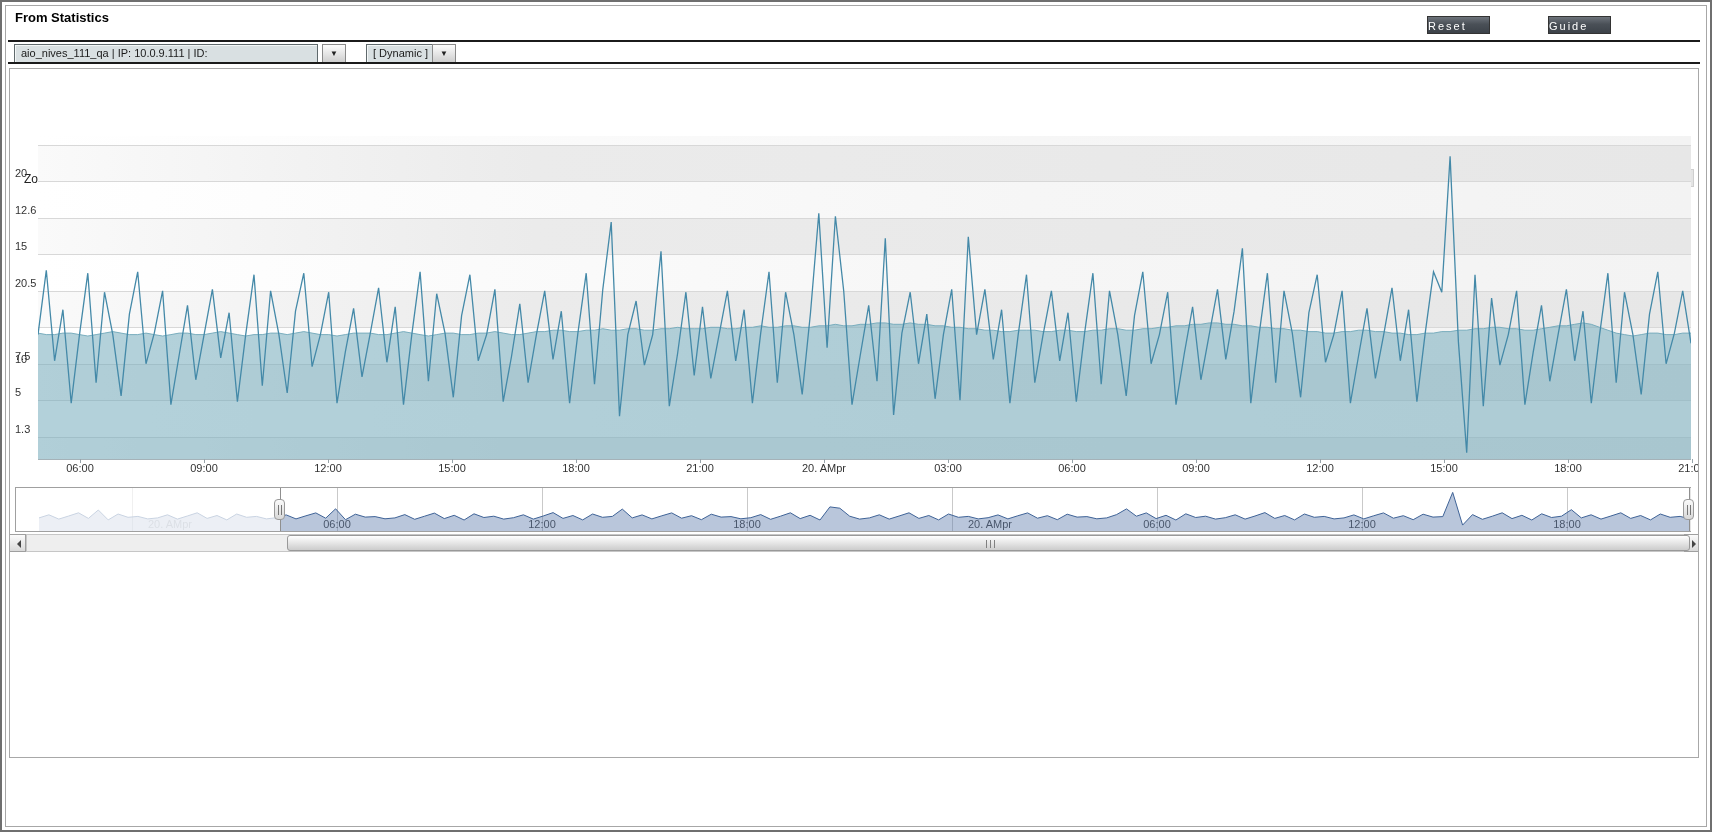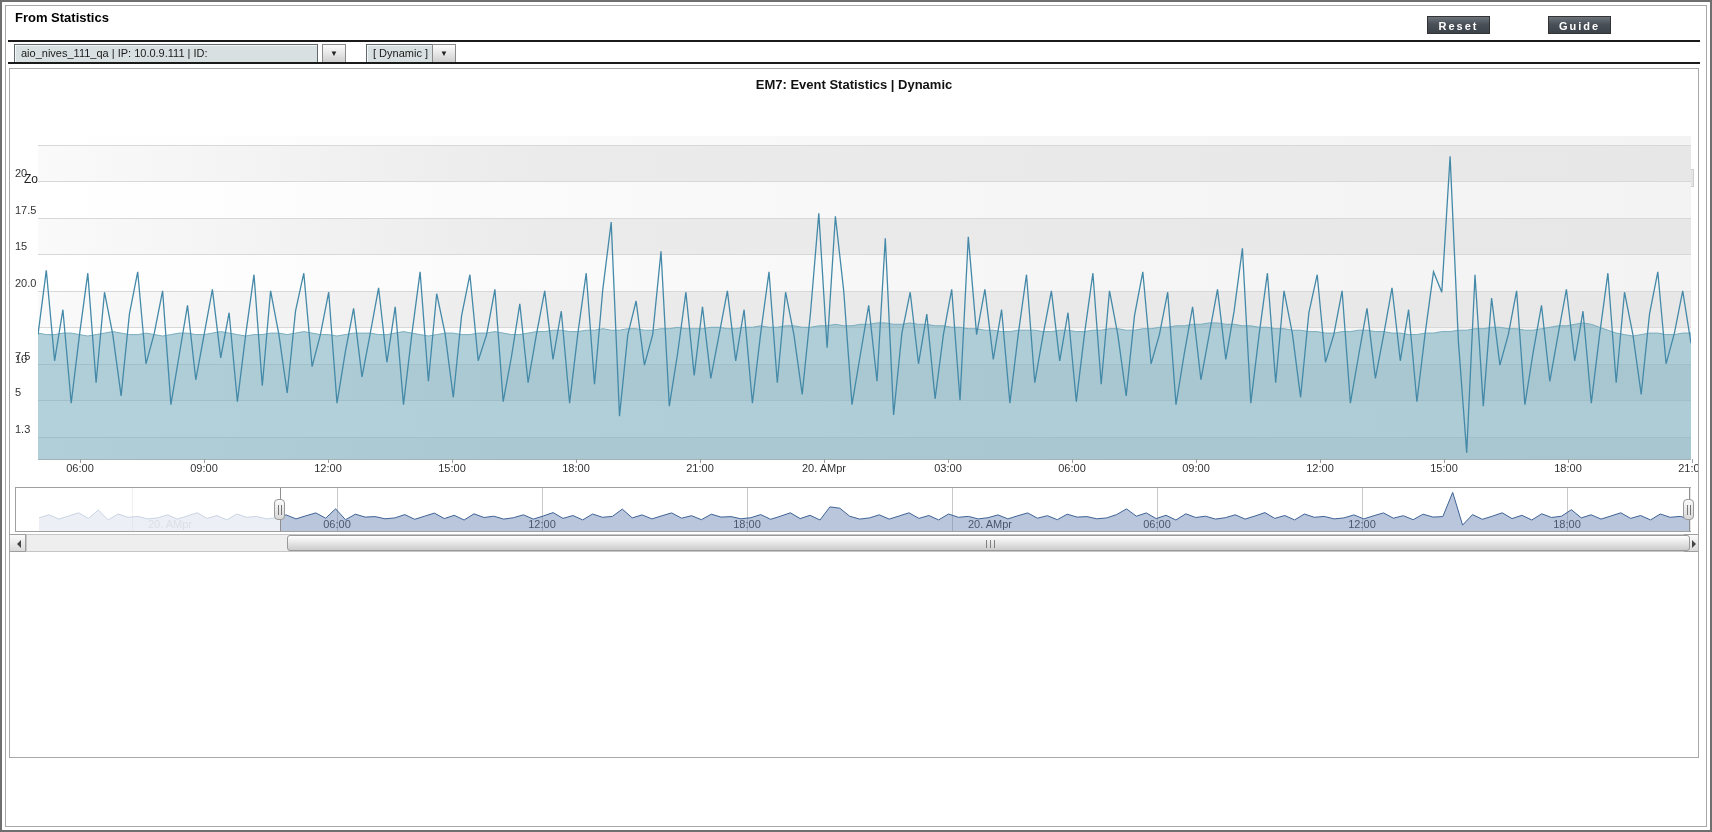--- a/index.html
+++ b/index.html
@@ -8,23 +8,23 @@
     width:1712px; height:832px; position:relative; background:#e8e8e8;
     font-family:"Liberation Sans", sans-serif; overflow:hidden;
   }
   .frame { position:absolute; inset:0; border:2px solid #6f6f6f; background:#fff; }
   .frame-inner { position:absolute; inset:3px; border:1px solid #a7a7a7; background:#fff; }
   .abs { position:absolute; }
 
   
   .titlebar-text { left:15px; top:10px; font-size:13px; font-weight:bold; color:#000; }
   .win-btn {
-    top:16px; height:18px; width:63px; text-align:center;
+    top:16px; height:18px; width:63px; 
     background:linear-gradient(#6d737b 0%, #4a5057 45%, #3c4249 100%);
-    color:#fff; font-size:11px; font-weight:bold; letter-spacing:2px;
+    color:#fff; font-size:11px; font-weight:normal; letter-spacing:2px;
     line-height:18px; border:1px solid #333; cursor:pointer;
   }
   .hline { left:8px; width:1692px; height:2px; background:#1b1b1b; }
 
   
   .selectbox {
     top:44px; height:19px; background:#d9e0e2; border:1px solid #5f696c;
     box-shadow:inset 1px 1px 0 #f4f7f7; font-size:11px; color:#1a1a1a;
     line-height:17px; padding-left:6px; white-space:nowrap; overflow:hidden; cursor:pointer;
   }
@@ -101,21 +101,20 @@
 <div class="abs win-btn" style="left:1548px;">Guide</div>
 <div class="abs hline" style="top:40px;"></div>
 
 <div class="abs selectbox" style="left:14px; width:304px;">aio_nives_111_qa | IP: 10.0.9.111 | ID:</div>
 <div class="abs drop-btn" style="left:322px;">▼</div>
 <div class="abs selectbox" style="left:366px; width:74px;">[ Dynamic ]</div>
 <div class="abs drop-btn" style="left:432px;">▼</div>
 <div class="abs hline" style="top:62px;"></div>
 
 <div class="abs chartbox">
-  <div class="abs chart-title">EM7: Event Statistics | Dynamic</div>
 
   <div class="abs zoom-label" style="left:14px; top:103px;">Zoom</div>
   <div id="zoom-buttons">
       <div class="abs zoom-btn" style="left: 62px; top: 97px;">6H</div>
       <div class="abs zoom-btn" style="left: 96px; top: 97px;">12H</div>
       <div class="abs zoom-btn" style="left: 136px; top: 97px;">1D</div>
       <div class="abs zoom-btn" style="left: 170px; top: 97px;">Max</div>
     </div>
 
   <div class="abs range-label" style="left:1409px;">From:</div>
@@ -142,23 +141,23 @@
         <path d="M0.0,197.1L8.3,198.6L16.6,198.6L24.9,197.1L33.2,197.1L41.5,198.6L49.8,200.0L58.1,198.6L66.5,197.1L74.8,195.6L83.1,197.1L91.4,198.6L99.7,198.6L108.0,197.1L116.3,198.6L124.6,200.0L132.9,198.6L141.2,197.1L149.5,197.1L157.8,198.6L166.1,198.6L174.4,197.1L182.7,195.6L191.1,197.1L199.4,198.6L207.7,200.0L216.0,198.6L224.3,198.6L232.6,197.1L240.9,197.1L249.2,198.6L257.5,197.1L265.8,195.6L274.1,197.1L282.4,198.6L290.7,198.6L299.0,200.0L307.3,198.6L315.6,197.1L324.0,197.1L332.3,197.1L340.6,198.6L348.9,198.6L357.2,197.1L365.5,195.6L373.8,197.1L382.1,198.6L390.4,200.0L398.7,198.6L407.0,197.1L415.3,197.1L423.6,198.6L431.9,198.6L440.2,197.1L448.6,197.1L456.9,195.6L465.2,197.1L473.5,198.6L481.8,198.6L490.1,197.1L498.4,195.6L506.7,195.6L515.0,194.2L523.3,194.2L531.6,195.6L539.9,195.6L548.2,194.2L556.5,194.2L564.8,192.7L573.2,194.2L581.5,194.2L589.8,192.7L598.1,192.7L606.4,194.2L614.7,194.2L623.0,192.7L631.3,192.7L639.6,191.3L647.9,192.7L656.2,192.7L664.5,192.7L672.8,191.3L681.1,191.3L689.4,192.7L697.7,192.7L706.1,191.3L714.4,191.3L722.7,189.8L731.0,191.3L739.3,191.3L747.6,189.8L755.9,189.8L764.2,191.3L772.5,191.3L780.8,189.8L789.1,189.8L797.4,188.3L805.7,189.8L814.0,189.8L822.3,188.3L830.7,188.3L839.0,186.9L847.3,186.9L855.6,188.3L863.9,188.3L872.2,186.9L880.5,188.3L888.8,188.3L897.1,189.8L905.4,189.8L913.7,191.3L922.0,191.3L930.3,192.7L938.6,192.7L946.9,194.2L955.3,194.2L963.6,195.6L971.9,195.6L980.2,194.2L988.5,194.2L996.8,194.2L1005.1,195.6L1013.4,195.6L1021.7,194.2L1030.0,194.2L1038.3,195.6L1046.6,195.6L1054.9,194.2L1063.2,194.2L1071.5,192.7L1079.8,192.7L1088.2,194.2L1096.5,194.2L1104.8,192.7L1113.1,192.7L1121.4,191.3L1129.7,191.3L1138.0,189.8L1146.3,189.8L1154.6,188.3L1162.9,188.3L1171.2,186.9L1179.5,186.9L1187.8,188.3L1196.1,188.3L1204.4,189.8L1212.8,189.8L1221.1,191.3L1229.4,191.3L1237.7,192.7L1246.0,192.7L1254.3,194.2L1262.6,194.2L1270.9,195.6L1279.2,195.6L1287.5,197.1L1295.8,197.1L1304.1,195.6L1312.4,195.6L1320.7,194.2L1329.0,194.2L1337.4,195.6L1345.7,195.6L1354.0,197.1L1362.3,197.1L1370.6,198.6L1378.9,198.6L1387.2,197.1L1395.5,197.1L1403.8,195.6L1412.1,195.6L1420.4,194.2L1428.7,194.2L1437.0,192.7L1445.3,192.7L1453.6,191.3L1461.9,191.3L1470.3,192.7L1478.6,192.7L1486.9,194.2L1495.2,194.2L1503.5,192.7L1511.8,191.3L1520.1,189.8L1528.4,189.8L1536.7,188.3L1545.0,186.9L1553.3,188.3L1561.6,191.3L1569.9,194.2L1578.2,197.1L1586.5,198.6L1594.9,200.0L1603.2,198.6L1611.5,197.1L1619.8,197.1L1628.1,198.6L1636.4,198.6L1644.7,197.1L1653.0,197.1L1653,323 L0,323 Z" fill="rgba(117,171,188,0.55)" stroke="none"></path>
         <path d="M0.0,197.1L8.3,198.6L16.6,198.6L24.9,197.1L33.2,197.1L41.5,198.6L49.8,200.0L58.1,198.6L66.5,197.1L74.8,195.6L83.1,197.1L91.4,198.6L99.7,198.6L108.0,197.1L116.3,198.6L124.6,200.0L132.9,198.6L141.2,197.1L149.5,197.1L157.8,198.6L166.1,198.6L174.4,197.1L182.7,195.6L191.1,197.1L199.4,198.6L207.7,200.0L216.0,198.6L224.3,198.6L232.6,197.1L240.9,197.1L249.2,198.6L257.5,197.1L265.8,195.6L274.1,197.1L282.4,198.6L290.7,198.6L299.0,200.0L307.3,198.6L315.6,197.1L324.0,197.1L332.3,197.1L340.6,198.6L348.9,198.6L357.2,197.1L365.5,195.6L373.8,197.1L382.1,198.6L390.4,200.0L398.7,198.6L407.0,197.1L415.3,197.1L423.6,198.6L431.9,198.6L440.2,197.1L448.6,197.1L456.9,195.6L465.2,197.1L473.5,198.6L481.8,198.6L490.1,197.1L498.4,195.6L506.7,195.6L515.0,194.2L523.3,194.2L531.6,195.6L539.9,195.6L548.2,194.2L556.5,194.2L564.8,192.7L573.2,194.2L581.5,194.2L589.8,192.7L598.1,192.7L606.4,194.2L614.7,194.2L623.0,192.7L631.3,192.7L639.6,191.3L647.9,192.7L656.2,192.7L664.5,192.7L672.8,191.3L681.1,191.3L689.4,192.7L697.7,192.7L706.1,191.3L714.4,191.3L722.7,189.8L731.0,191.3L739.3,191.3L747.6,189.8L755.9,189.8L764.2,191.3L772.5,191.3L780.8,189.8L789.1,189.8L797.4,188.3L805.7,189.8L814.0,189.8L822.3,188.3L830.7,188.3L839.0,186.9L847.3,186.9L855.6,188.3L863.9,188.3L872.2,186.9L880.5,188.3L888.8,188.3L897.1,189.8L905.4,189.8L913.7,191.3L922.0,191.3L930.3,192.7L938.6,192.7L946.9,194.2L955.3,194.2L963.6,195.6L971.9,195.6L980.2,194.2L988.5,194.2L996.8,194.2L1005.1,195.6L1013.4,195.6L1021.7,194.2L1030.0,194.2L1038.3,195.6L1046.6,195.6L1054.9,194.2L1063.2,194.2L1071.5,192.7L1079.8,192.7L1088.2,194.2L1096.5,194.2L1104.8,192.7L1113.1,192.7L1121.4,191.3L1129.7,191.3L1138.0,189.8L1146.3,189.8L1154.6,188.3L1162.9,188.3L1171.2,186.9L1179.5,186.9L1187.8,188.3L1196.1,188.3L1204.4,189.8L1212.8,189.8L1221.1,191.3L1229.4,191.3L1237.7,192.7L1246.0,192.7L1254.3,194.2L1262.6,194.2L1270.9,195.6L1279.2,195.6L1287.5,197.1L1295.8,197.1L1304.1,195.6L1312.4,195.6L1320.7,194.2L1329.0,194.2L1337.4,195.6L1345.7,195.6L1354.0,197.1L1362.3,197.1L1370.6,198.6L1378.9,198.6L1387.2,197.1L1395.5,197.1L1403.8,195.6L1412.1,195.6L1420.4,194.2L1428.7,194.2L1437.0,192.7L1445.3,192.7L1453.6,191.3L1461.9,191.3L1470.3,192.7L1478.6,192.7L1486.9,194.2L1495.2,194.2L1503.5,192.7L1511.8,191.3L1520.1,189.8L1528.4,189.8L1536.7,188.3L1545.0,186.9L1553.3,188.3L1561.6,191.3L1569.9,194.2L1578.2,197.1L1586.5,198.6L1594.9,200.0L1603.2,198.6L1611.5,197.1L1619.8,197.1L1628.1,198.6L1636.4,198.6L1644.7,197.1L1653.0,197.1" fill="none" stroke="rgba(117,171,188,0.95)" stroke-width="1"></path>
         <path d="M0.0,198.6L8.3,134.3L16.6,224.8L24.9,173.7L33.2,267.2L41.5,198.6L49.8,137.2L58.1,246.7L66.5,156.2L74.8,198.6L83.1,259.9L91.4,178.1L99.7,135.8L108.0,227.8L116.3,197.1L124.6,154.8L132.9,268.6L141.2,219.0L149.5,169.4L157.8,243.8L166.1,198.6L174.4,153.3L182.7,221.9L191.1,176.7L199.4,265.7L207.7,198.6L216.0,138.7L224.3,249.7L232.6,154.8L240.9,198.6L249.2,257.0L257.5,175.2L265.8,137.2L274.1,230.7L282.4,198.6L290.7,156.2L299.0,267.2L307.3,216.1L315.6,172.3L324.0,240.9L332.3,197.1L340.6,151.8L348.9,226.3L357.2,170.8L365.5,268.6L373.8,198.6L382.1,135.8L390.4,245.3L398.7,157.7L407.0,197.1L415.3,261.3L423.6,179.6L431.9,138.7L440.2,224.8L448.6,198.6L456.9,153.3L465.2,265.7L473.5,220.5L481.8,167.9L490.1,246.7L498.4,198.6L506.7,154.8L515.0,223.4L523.3,175.2L531.6,267.2L539.9,197.1L548.2,137.2L556.5,248.2L564.8,153.3L573.2,86.1L581.5,280.3L589.8,198.6L598.1,165.0L606.4,229.2L614.7,198.6L623.0,115.3L631.3,270.1L639.6,217.5L647.9,156.2L656.2,239.4L664.5,170.8L672.8,242.4L681.1,198.6L689.4,154.8L697.7,224.8L706.1,173.7L714.4,267.2L722.7,197.1L731.0,135.8L739.3,246.7L747.6,156.2L755.9,198.6L764.2,258.4L772.5,176.7L780.8,77.4L789.1,211.7L797.4,80.3L805.7,154.8L814.0,268.6L822.3,219.0L830.7,169.4L839.0,245.3L847.3,102.2L855.6,278.9L863.9,197.1L872.2,156.2L880.5,227.8L888.8,178.1L897.1,262.8L905.4,198.6L913.7,153.3L922.0,264.3L930.3,100.7L938.6,198.6L946.9,153.3L955.3,223.4L963.6,173.7L971.9,267.2L980.2,198.6L988.5,138.7L996.8,246.7L1005.1,198.6L1013.4,154.8L1021.7,224.8L1030.0,176.7L1038.3,265.7L1046.6,197.1L1054.9,137.2L1063.2,248.2L1071.5,154.8L1079.8,198.6L1088.2,259.9L1096.5,179.6L1104.8,135.8L1113.1,227.8L1121.4,198.6L1129.7,156.2L1138.0,268.6L1146.3,217.5L1154.6,170.8L1162.9,243.8L1171.2,198.6L1179.5,153.3L1187.8,223.4L1196.1,175.2L1204.4,112.4L1212.8,267.2L1221.1,198.6L1229.4,137.2L1237.7,246.7L1246.0,154.8L1254.3,197.1L1262.6,261.3L1270.9,176.7L1279.2,138.7L1287.5,226.3L1295.8,198.6L1304.1,154.8L1312.4,267.2L1320.7,219.0L1329.0,172.3L1337.4,242.4L1345.7,198.6L1354.0,151.8L1362.3,224.8L1370.6,173.7L1378.9,265.7L1387.2,197.1L1395.5,135.8L1403.8,156.2L1412.1,20.4L1420.4,205.9L1428.7,316.8L1437.0,138.7L1445.3,270.1L1453.6,162.1L1461.9,229.2L1470.3,198.6L1478.6,154.8L1486.9,268.6L1495.2,216.1L1503.5,169.4L1511.8,245.3L1520.1,198.6L1528.4,153.3L1536.7,224.8L1545.0,175.2L1553.3,267.2L1561.6,198.6L1569.9,137.2L1578.2,246.7L1586.5,156.2L1594.9,198.6L1603.2,258.4L1611.5,178.1L1619.8,135.8L1628.1,227.8L1636.4,197.1L1644.7,154.8L1653.0,207.3" fill="none" stroke="#4489a8" stroke-width="1.3"></path>
       </svg>
     </div>
   <div id="y-labels">
       <div class="y-label" style="top: 353.76px;">1.3</div>
       <div class="y-label" style="top: 317.26px;">5</div>
       <div class="y-label" style="top: 280.76px;">7.5</div>
       <div class="y-label" style="top: 244.26px; margin-top: 40px;">10</div>
-      <div class="y-label" style="top: 207.76px;">20.0</div>
+      <div class="y-label" style="top: 207.76px;">20.5</div>
       <div class="y-label" style="top: 171.26px;">15</div>
-      <div class="y-label" style="top: 134.76px;">17.5</div>
+      <div class="y-label" style="top: 134.76px;">12.6</div>
       <div class="y-label" style="top: 98.26px;">20</div>
     </div>
   <div class="abs axis-line"></div>
   <div id="x-labels">
       <div class="x-label" style="left: 70px;">06:00</div>
       <div class="x-tick" style="left: 70px;"></div>
       <div class="x-label" style="left: 194px;">09:00</div>
       <div class="x-tick" style="left: 194px;"></div>
       <div class="x-label" style="left: 318px;">12:00</div>
       <div class="x-tick" style="left: 318px;"></div>

